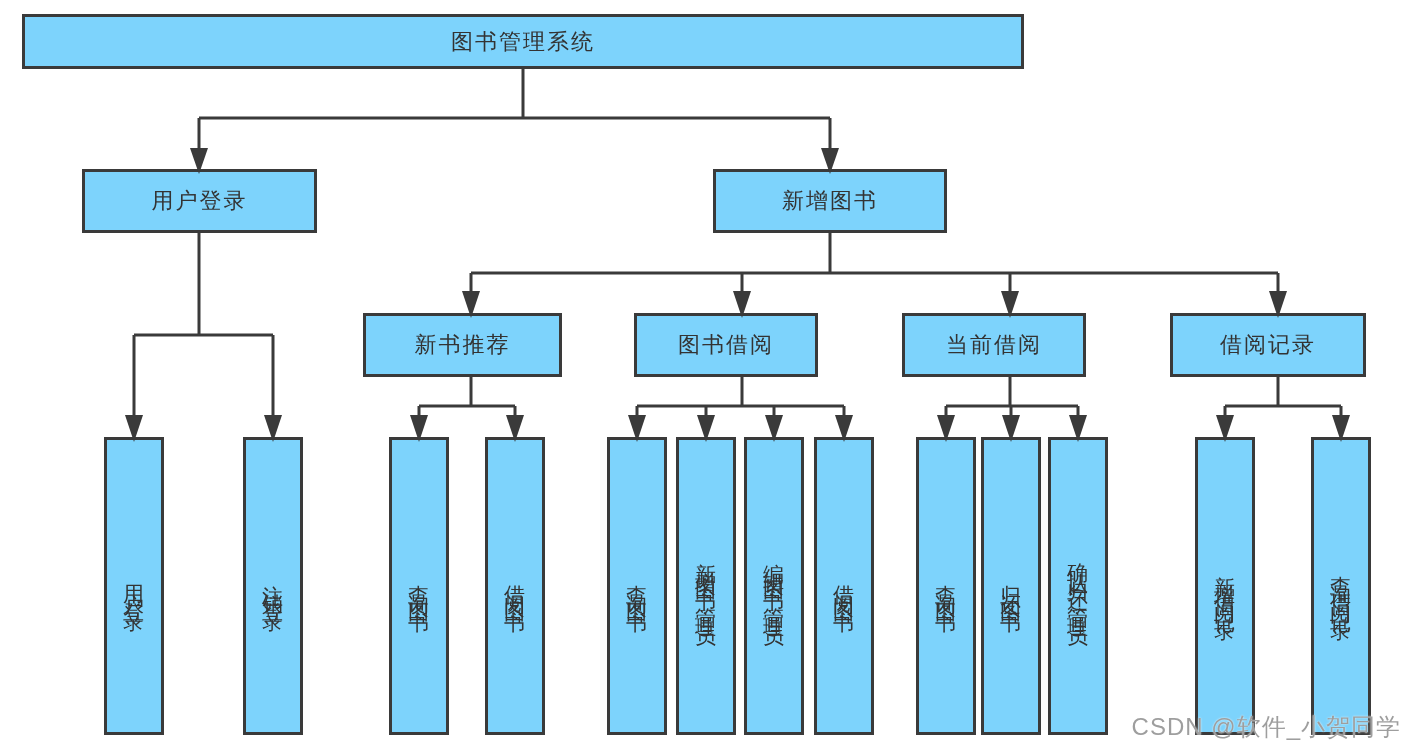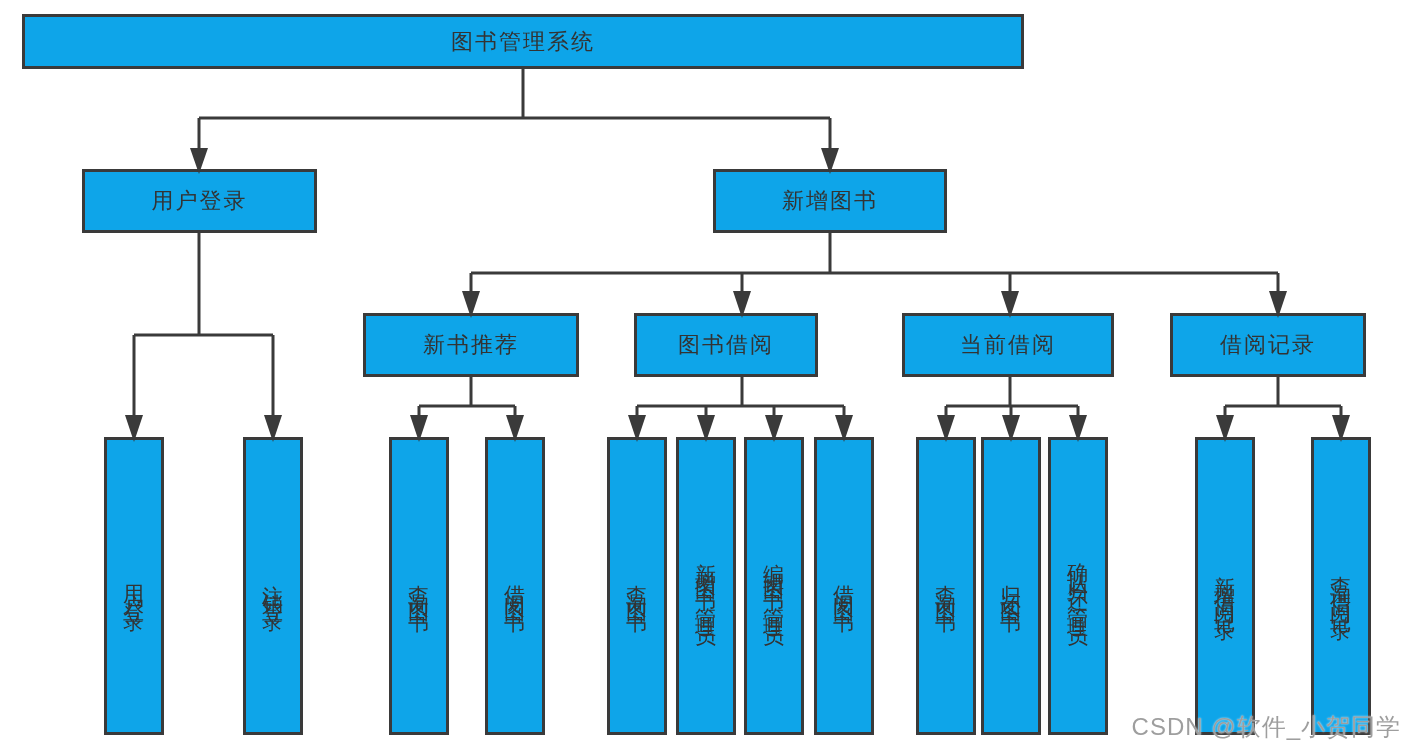--- a/index.html
+++ b/index.html
@@ -14,21 +14,21 @@
   .stage {
     position: relative;
     width: 1405px;
     height: 747px;
     background: #ffffff;
   }
   .box {
     position: absolute;
     box-sizing: border-box;
     border: 3px solid #3a3a3a;
-    background: #0ea5e9;
+    background: #7dd3fc;
     display: flex;
     align-items: center;
     justify-content: center;
     color: #333333;
   }
   .h-label {
     font-size: 22px;
     letter-spacing: 2px;
     white-space: nowrap;
   }
@@ -37,23 +37,23 @@
     text-orientation: mixed;
     font-size: 21px;
     letter-spacing: 9px;
     line-height: 1;
     white-space: nowrap;
   }
   
   .root-box        { left: 22px;   top: 14px;  width: 1002px; height: 55px; }
   .l2-user-login   { left: 82px;   top: 169px; width: 235px;  height: 64px; }
   .l2-book-mgmt    { left: 713px;  top: 169px; width: 234px;  height: 64px; }
-  .grp-0 { left: 363px;  top: 313px; width: 216px; height: 64px; }
+  .grp-0 { left: 363px;  top: 313px; width: 199px; height: 64px; }
   .grp-1 { left: 634px;  top: 313px; width: 184px; height: 64px; }
-  .grp-2 { left: 902px;  top: 313px; width: 212px; height: 64px; }
+  .grp-2 { left: 902px;  top: 313px; width: 184px; height: 64px; }
   .grp-3 { left: 1170px; top: 313px; width: 196px; height: 64px; }
   .leaf       { top: 437px; width: 60px; height: 298px; }
   .leaf-a0 { left: 104px; }  .leaf-a1 { left: 243px; }
   .leaf-b0 { left: 389px; }  .leaf-b1 { left: 485px; }
   .leaf-c0 { left: 607px; }  .leaf-c1 { left: 676px; }
   .leaf-c2 { left: 744px; }  .leaf-c3 { left: 814px; }
   .leaf-d0 { left: 916px; }  .leaf-d1 { left: 981px; }
   .leaf-d2 { left: 1048px; }
   .leaf-e0 { left: 1195px; } .leaf-e1 { left: 1311px; }
   .connectors {

